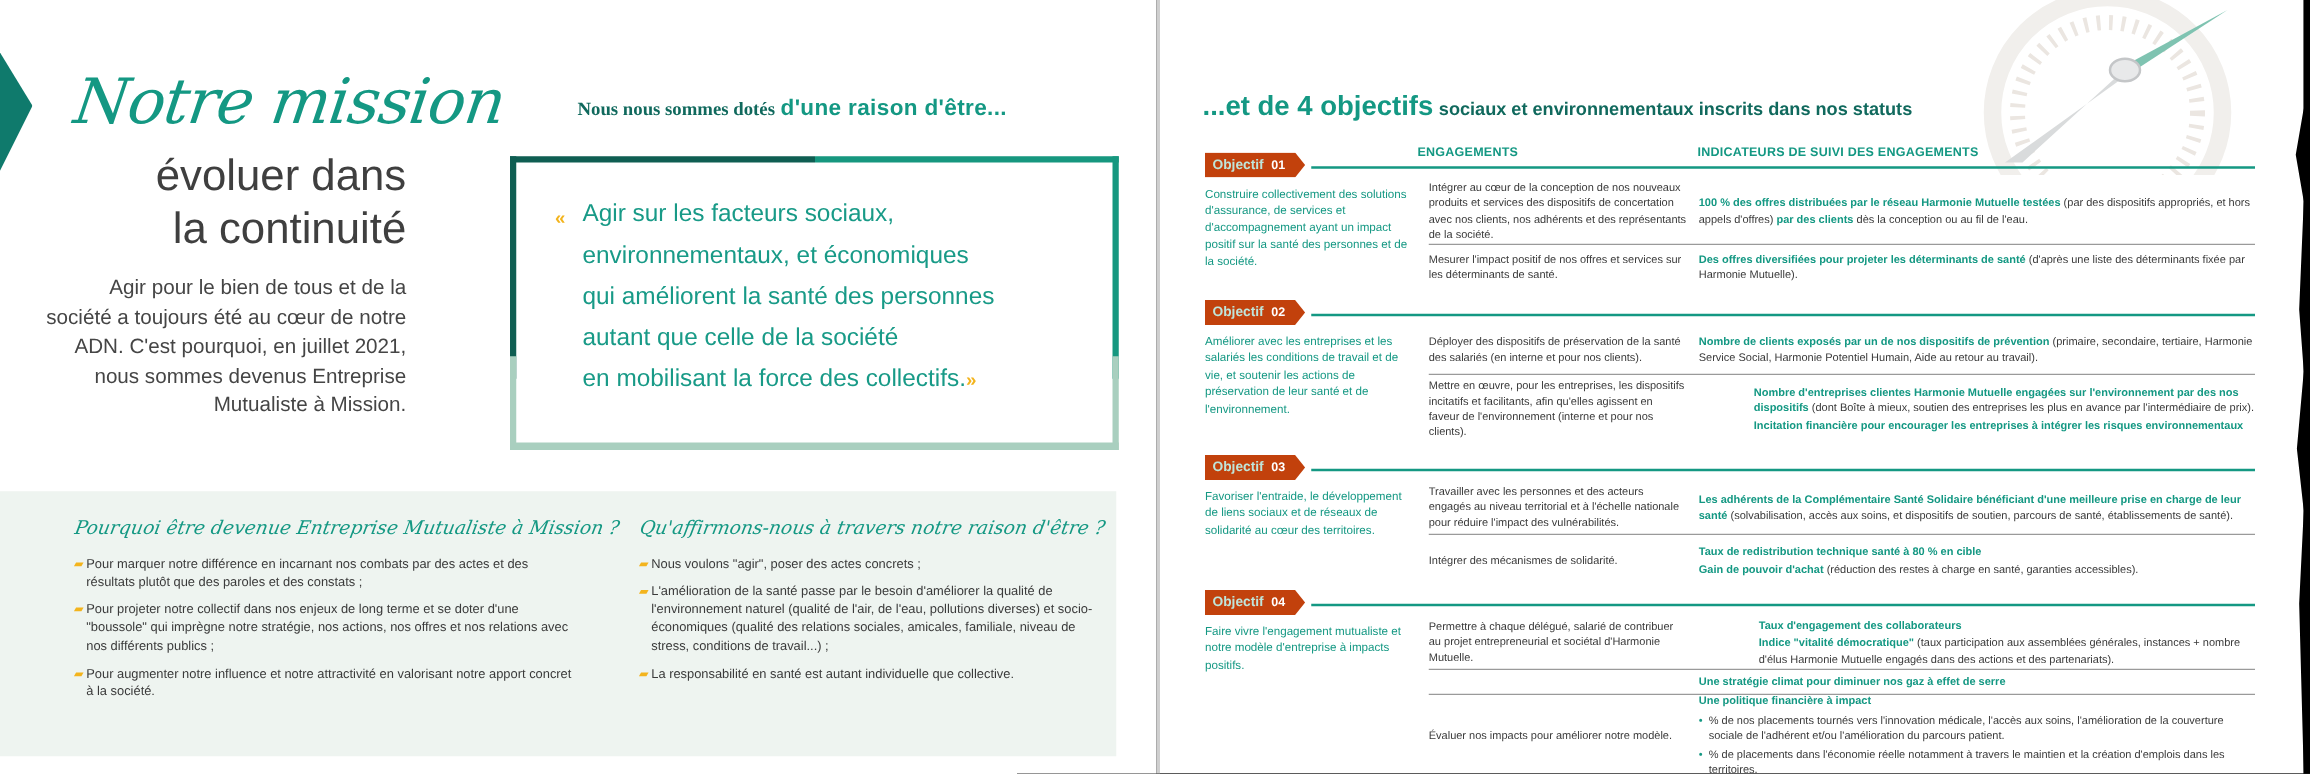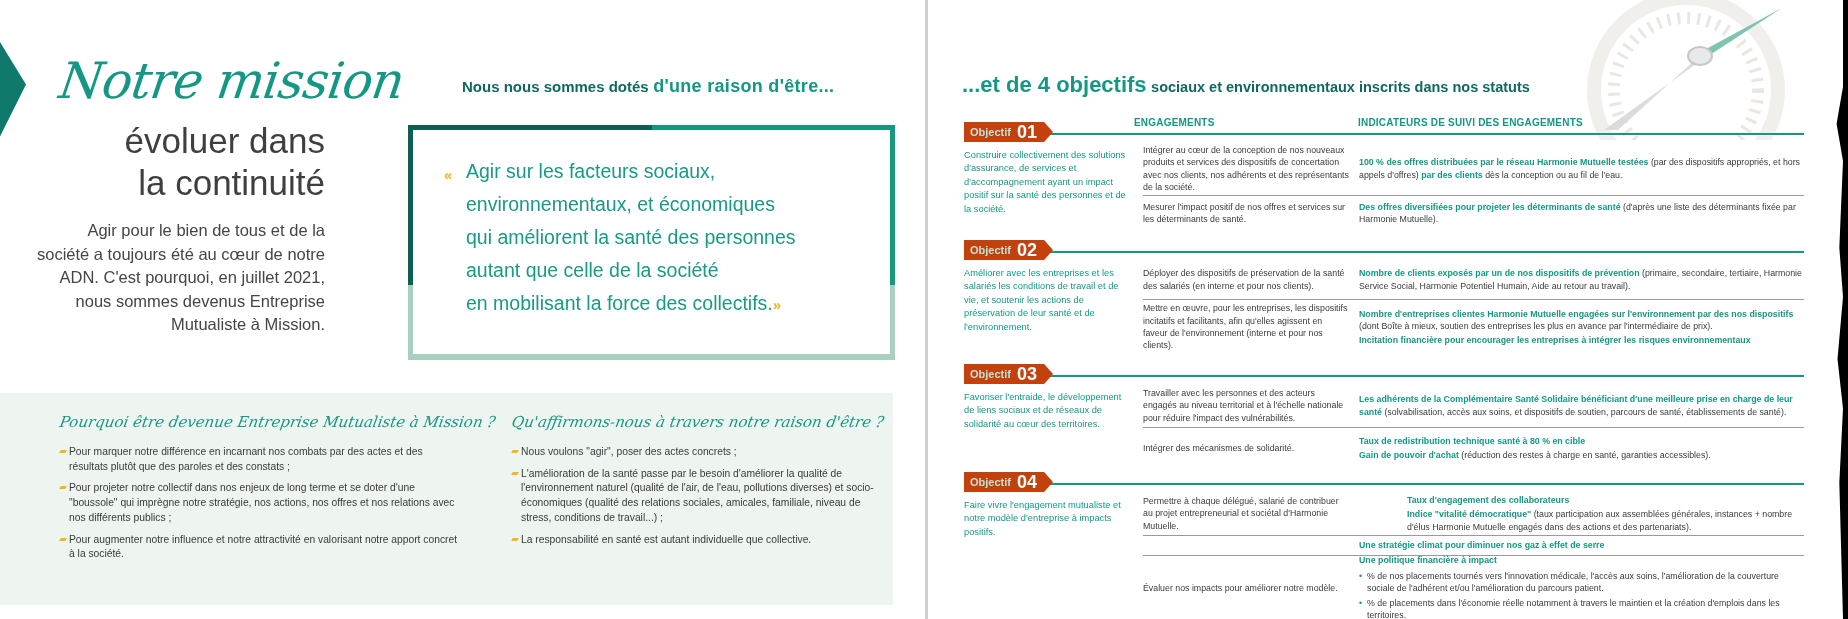--- a/index.html
+++ b/index.html
@@ -14,21 +14,21 @@
 
   
   .tab-arrow { position: absolute; left: -40px; top: 36px; width: 66px; height: 108px; background: #0f7a6c;
     clip-path: polygon(0 0, 55% 0, 100% 45%, 55% 100%, 0 100%); border-radius: 6px; }
   .script-title { position: absolute; left: 60px; top: 52px; font-family: "DejaVu Serif", serif; font-style: italic;
     font-size: 50px; color: #149883; letter-spacing: -1px; transform: skewX(-8deg); }
   .subtitle { position: absolute; right: 600px; top: 120px; text-align: right; font-size: 35px; line-height: 42px; color: #3f3f3f; font-weight: 300; }
   .intro { position: absolute; right: 600px; top: 219px; width: 290px; text-align: right; font-size: 16.5px; line-height: 23.5px; color: #454545; }
 
   .raison-heading { position: absolute; left: 462px; top: 76px; white-space: nowrap; }
-  .raison-heading .small { font-size: 15px; font-weight: bold; color: #10695d; }
+  .raison-heading .small { font-size: 15px; font-weight: bold; color: #10695d; font-family: Liberation Serif, serif; }
   .raison-heading .big { font-size: 18px; font-weight: bold; color: #149883; letter-spacing: 0.3px; }
 
   .quote-box { position: absolute; left: 408px; top: 125px; width: 487px; height: 235px; }
   .quote-box .frame-top-dark { position: absolute; left: 0; top: 0; width: 50%; height: 5px; background: #0f5e52; }
   .quote-box .frame-top-teal { position: absolute; left: 50%; top: 0; width: 50%; height: 5px; background: #16977f; }
   .quote-box .frame-left { position: absolute; left: 0; top: 0; width: 5px; height: 178px; background: #0f5e52; }
   .quote-box .frame-right { position: absolute; right: 0; top: 0; width: 5px; height: 178px; background: #16977f; }
   .quote-box .frame-bottom-left { position: absolute; left: 0; top: 160px; width: 5px; height: 75px; background: #a9cfbf; }
   .quote-box .frame-bottom-right { position: absolute; right: 0; top: 160px; width: 5px; height: 75px; background: #a9cfbf; }
   .quote-box .frame-bottom { position: absolute; left: 0; bottom: 0; width: 100%; height: 6px; background: #a9cfbf; }
@@ -54,21 +54,21 @@
 
   .col-head { position: absolute; top: 117px; font-size: 10px; font-weight: bold; color: #149883; letter-spacing: 0.2px; }
   .col-head.eng { left: 206px; }
   .col-head.ind { left: 430px; }
 
   .objective { position: absolute; left: 36px; width: 840px; }
   .obj-rule { position: absolute; left: 85px; top: 11px; right: 0; height: 1.5px; background: #149883; }
   .obj-tag { position: absolute; left: 0; top: 0; height: 20px; padding: 0 16px 0 6px; background: #c2410c; color: #fff;
     clip-path: polygon(0 0, 90% 0, 100% 50%, 90% 100%, 0 100%); display: flex; align-items: center; white-space: nowrap; }
   .obj-tag .lbl { font-size: 11px; font-weight: bold; color: #bfe5da; margin-right: 6px; }
-  .obj-tag .num { font-size: 18px; font-weight: bold; color: #fff; }
+  .obj-tag .num { font-size: 10px; font-weight: bold; color: #fff; }
   .obj-desc { position: absolute; left: 0; top: 27px; width: 170px; font-size: 9.3px; line-height: 13.4px; color: #149883; }
   .rows { position: absolute; left: 179px; top: 20px; right: 0; }
   .row { display: flex; border-bottom: 1.5px solid #9a9a9a; }
   .row:last-child { border-bottom: none; }
   .row .eng-cell { width: 216px; font-size: 8.8px; line-height: 12.3px; color: #3a3a3a; padding: 5px 10px 5px 0; display: flex; align-items: center; }
   .row .ind-cell { flex: 1; font-size: 8.8px; line-height: 12.3px; color: #3a3a3a; padding: 5px 0; display: flex; flex-direction: column; justify-content: center; }
   .ind-cell .p { margin: 1px 0; }
   .teal { color: #149883; font-weight: bold; }
   .ind-cell .sub { padding-left: 8px; position: relative; margin-top: 2px; }
   .ind-cell .sub::before { content: "•"; position: absolute; left: 0; color: #149883; }
@@ -179,21 +179,21 @@
         <span class="num">02</span>
       </div>
       <div class="obj-desc">Améliorer avec les entreprises et les salariés les conditions de travail et de vie, et soutenir les actions de préservation de leur santé et de l'environnement.</div>
       <div class="rows">
         <div class="row" style="height:40px;">
           <div class="eng-cell">Déployer des dispositifs de préservation de la santé des salariés (en interne et pour nos clients).</div>
           <div class="ind-cell">
             <div class="p"><span class="teal">Nombre de clients exposés par un de nos dispositifs de prévention</span><span> (primaire, secondaire, tertiaire, Harmonie Service Social, Harmonie Potentiel Humain, Aide au retour au travail).</span></div>
           </div>
         </div>
-        <div class="row" style="height:54px;">
+        <div class="row" style="height:54px;gap:44px;">
           <div class="eng-cell">Mettre en œuvre, pour les entreprises, les dispositifs incitatifs et facilitants, afin qu'elles agissent en faveur de l'environnement (interne et pour nos clients).</div>
           <div class="ind-cell">
             <div class="p"><span class="teal">Nombre d'entreprises clientes Harmonie Mutuelle engagées sur l'environnement par des nos dispositifs</span><span> (dont Boîte à mieux, soutien des entreprises les plus en avance par l'intermédiaire de prix).</span></div>
             <div class="p"><span class="teal">Incitation financière pour encourager les entreprises à intégrer les risques environnementaux</span></div>
           </div>
         </div>
       </div>
     </div>
 
     <div class="objective" style="top:364px;height:100px;">

